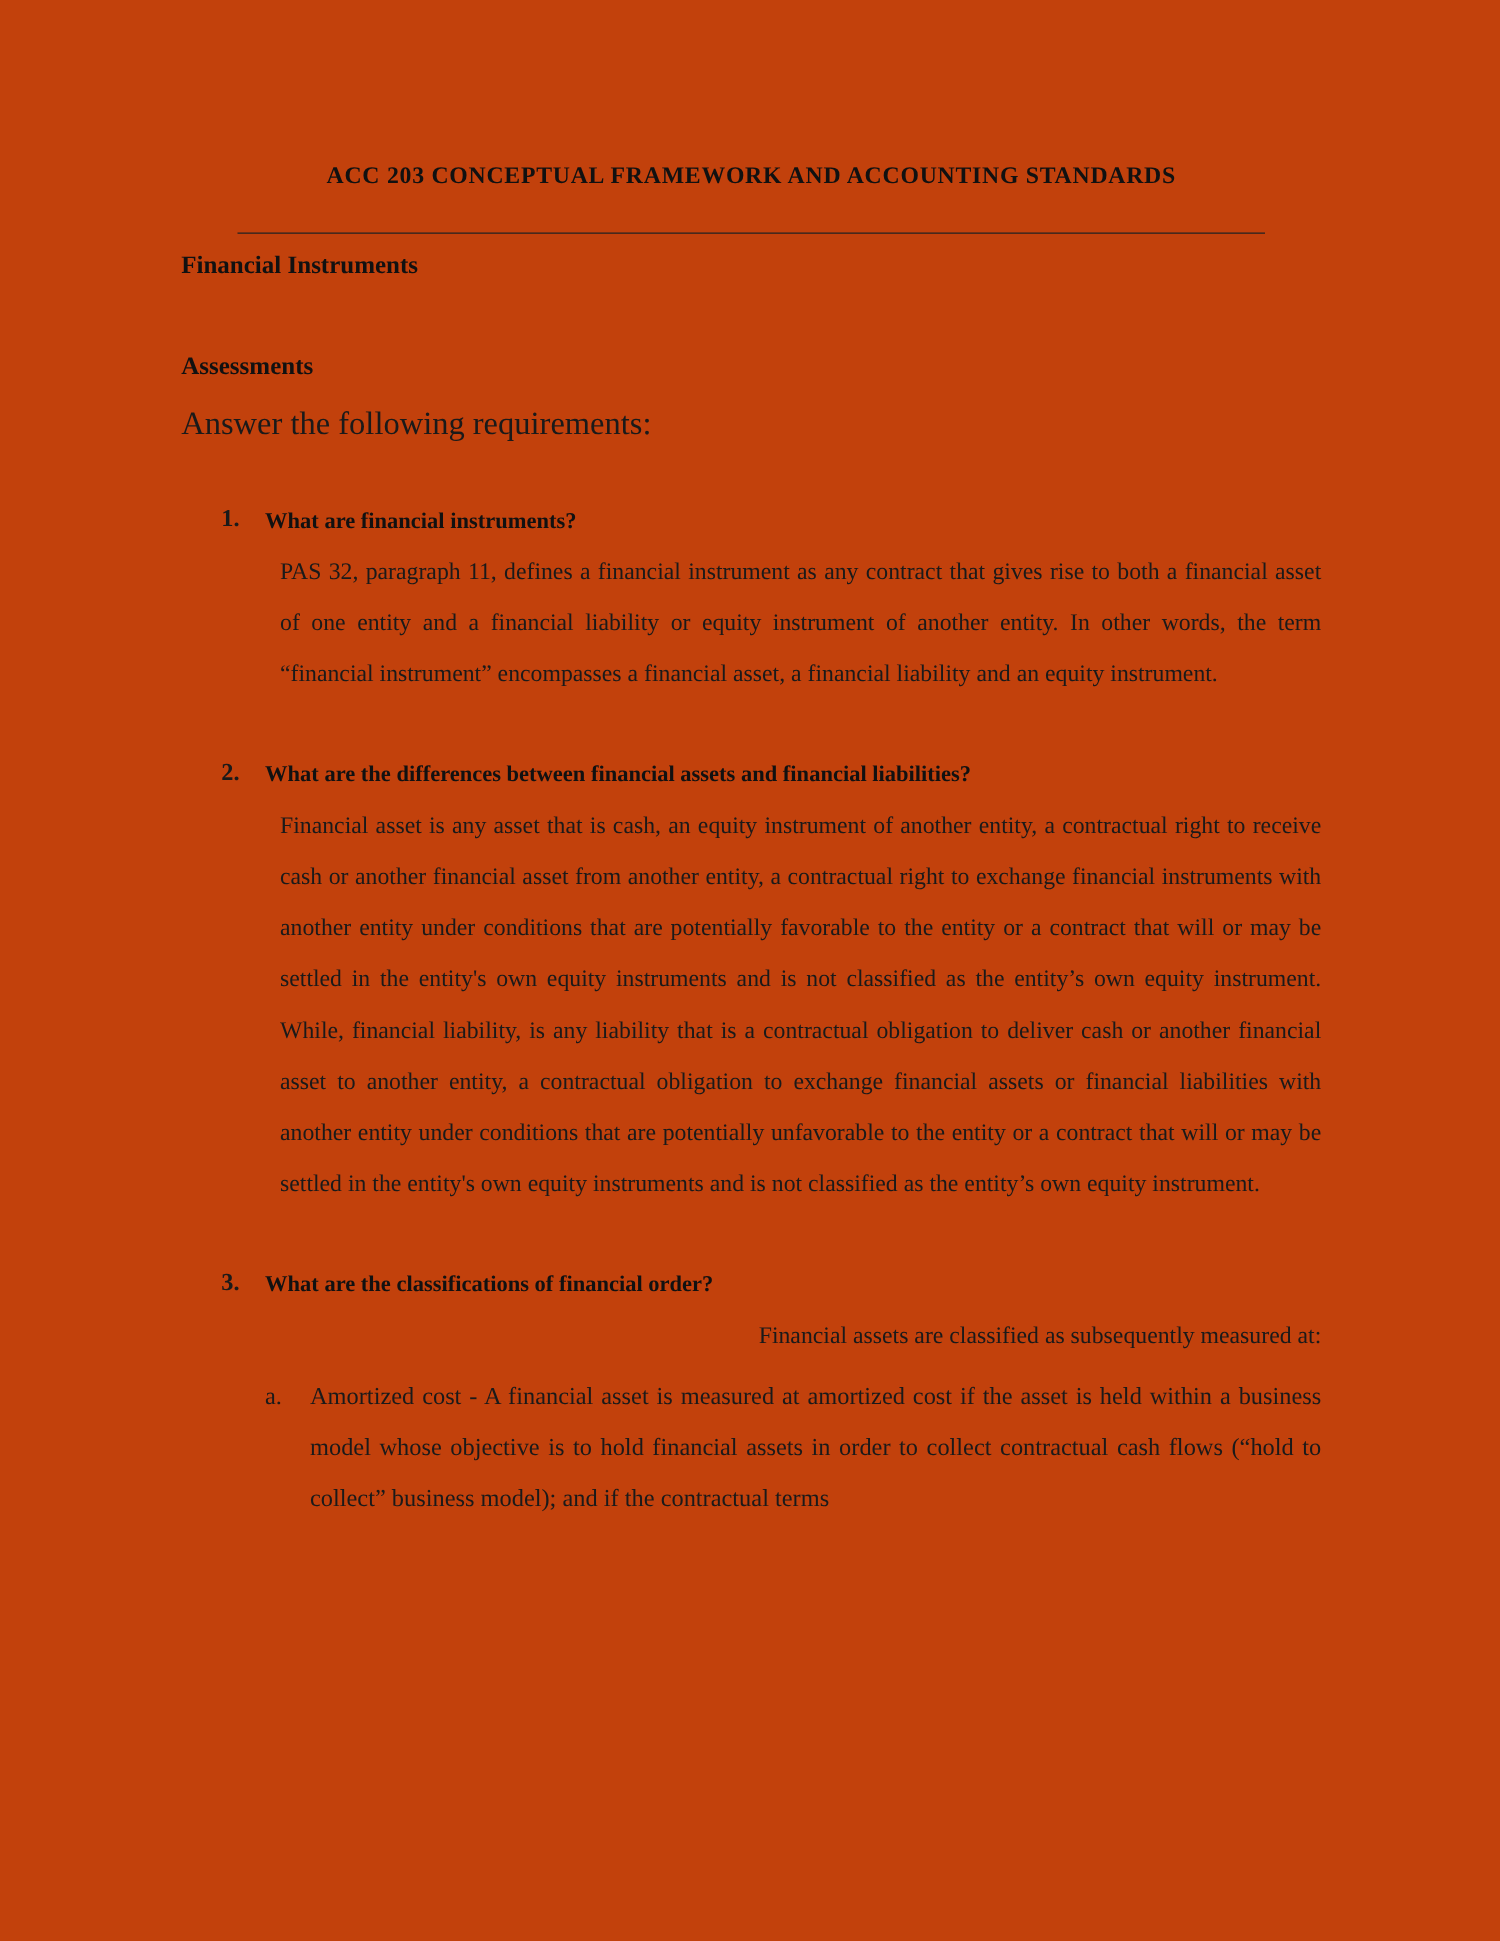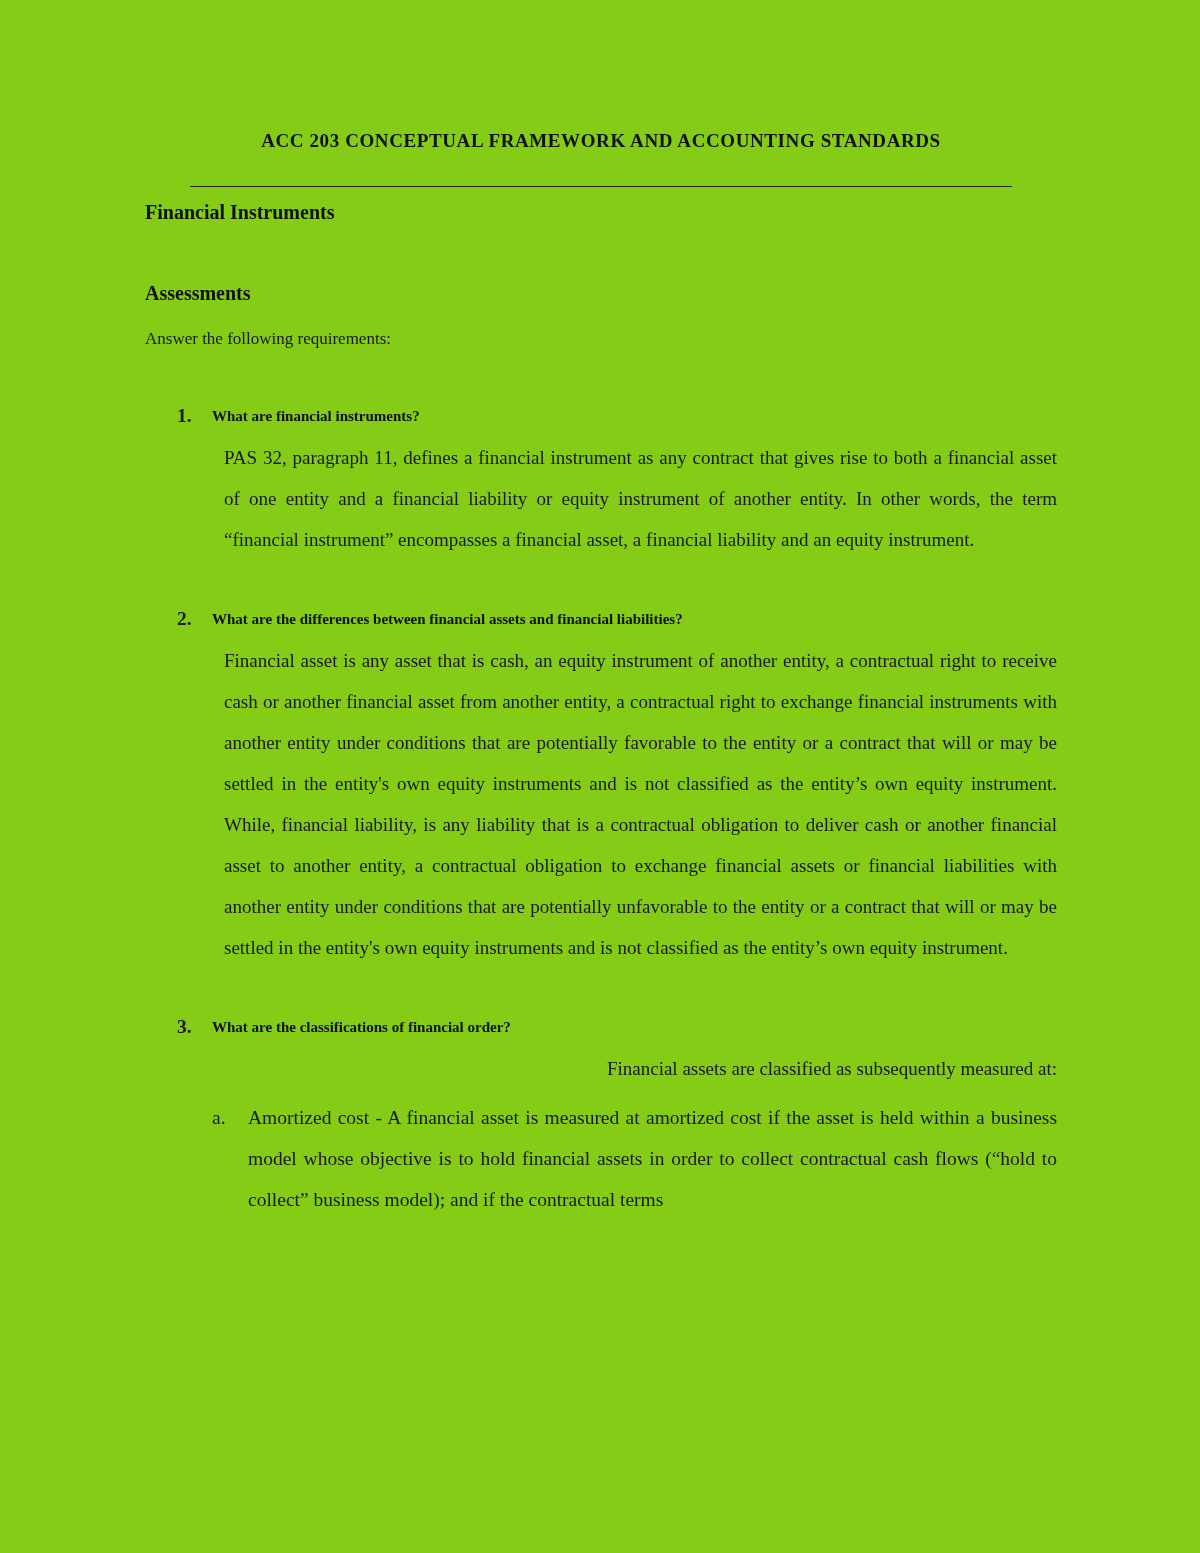--- a/index.html
+++ b/index.html
@@ -14,21 +14,21 @@
     margin: 0 auto;
     font-family: "Liberation Serif", "DejaVu Serif", serif;
     color: #1a1a1a;
     overflow: hidden;
   }
 
   .page {
     width: 1200px;
     height: 1553px;
     padding: 130px 143px 0 145px;
-    background: #84cc16;
+    background: #c2410c;
   }
 
   .course-header {
     text-align: center;
     font-weight: bold;
     font-size: 19px;
     letter-spacing: 0.6px;
     color: #111111;
   }
 
@@ -48,21 +48,21 @@
   }
 
   .section-heading {
     font-weight: bold;
     font-size: 20px;
     margin-top: 58px;
     color: #111111;
   }
 
   .intro-text {
-    font-size: 17px;
+    font-size: 26px;
     margin-top: 13px;
     line-height: 41px;
   }
 
   .question {
     display: flex;
     margin-left: 32px;
     margin-top: 44px;
     align-items: flex-start;
   }
@@ -73,21 +73,21 @@
     font-size: 19.5px;
     line-height: 30px;
   }
 
   .q-body {
     flex: 1 1 auto;
   }
 
   .q-title {
     font-weight: bold;
-    font-size: 15px;
+    font-size: 18px;
     line-height: 30px;
     color: #111111;
   }
 
   .q-answer {
     font-size: 19px;
     line-height: 41px;
     text-align: justify;
     margin-top: 6px;
     color: #1a1a1a;

